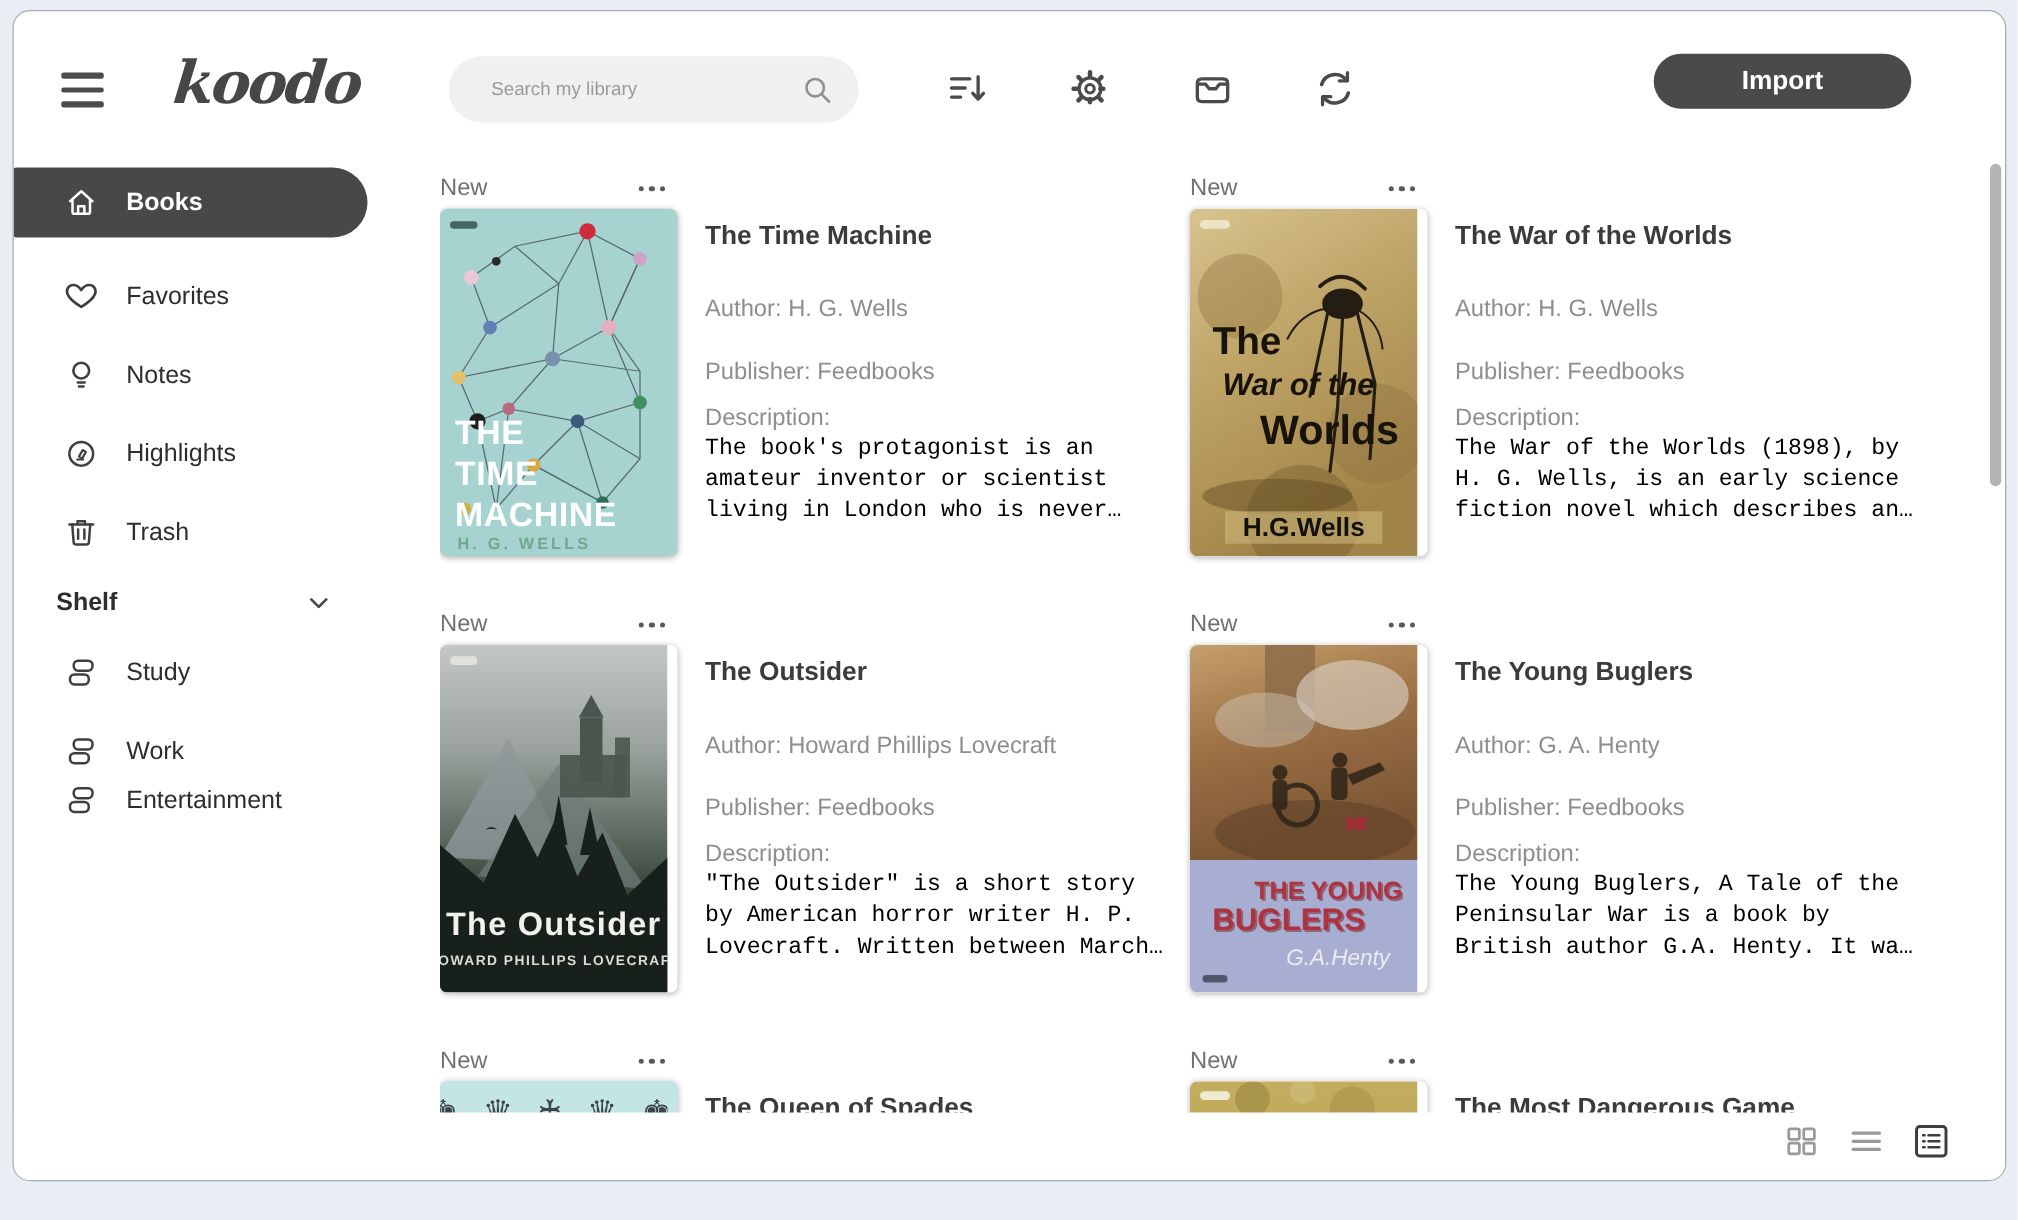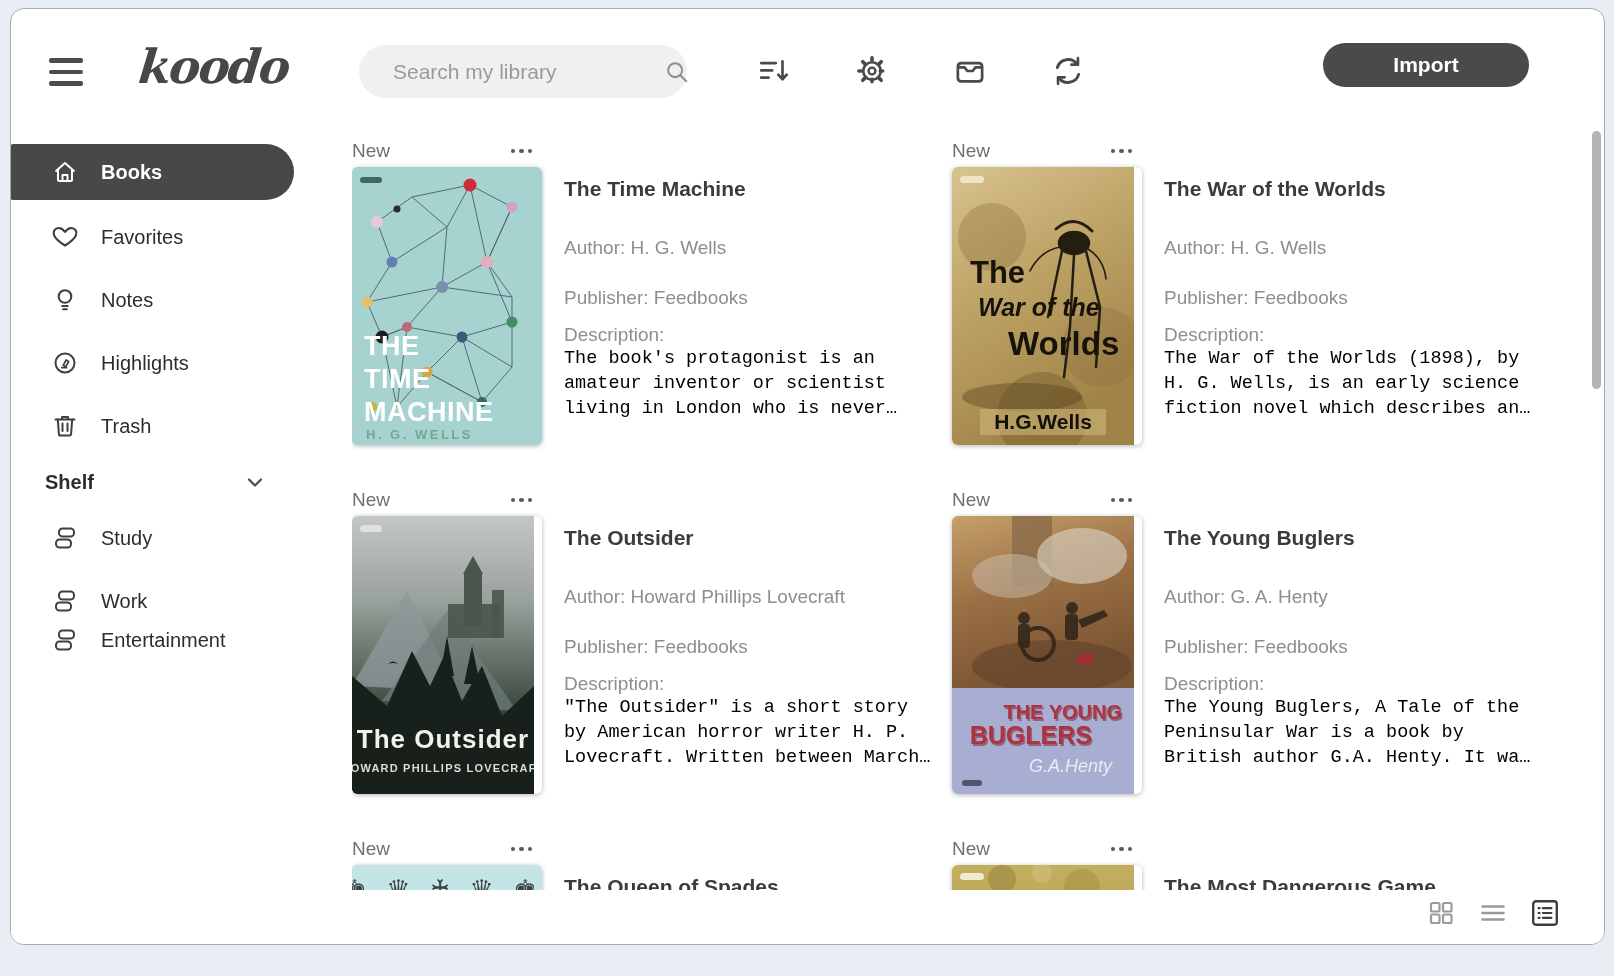--- a/index.html
+++ b/index.html
@@ -23,21 +23,21 @@
     font-family:"DejaVu Serif", serif; font-style:italic; font-weight:bold;
     font-size:47px; color:#474747; letter-spacing:-2px; transform:skewX(-6deg);
   }
   .searchbox {
     position:absolute; left:348px; top:36px; width:328px; height:53px;
     background:#f0f0f0; border-radius:27px; display:flex; align-items:center;
   }
   .searchbox input {
     flex:1; border:none; background:transparent; outline:none;
     font-family:"Liberation Sans", sans-serif;
-    font-size:21px; color:#555; padding-left:34px;
+    font-size:15px; color:#555; padding-left:34px;
   }
   .searchbox input::placeholder { color:#9a9a9a; }
   .searchbox .s-icon { margin-right:20px; }
   .topicons { position:absolute; left:745px; top:44px; display:flex; gap:62px; }
   .iconbtn { width:36px; height:36px; display:flex; align-items:center; justify-content:center; cursor:pointer; }
   .import-btn {
     position:absolute; left:1312px; top:34px; width:206px; height:44px;
     background:#4a4a4a; border-radius:32px; color:#fff; font-size:21px; font-weight:bold;
     display:flex; align-items:center; justify-content:center; cursor:pointer;
   }
@@ -140,21 +140,21 @@
         <path d="M22.2 3.4v5.4h-5.4" stroke-width="2.2" stroke-linejoin="round"></path>
         <path d="M5.8 24.6v-5.4h5.4" stroke-width="2.2" stroke-linejoin="round"></path>
       </svg>
     </div>
   </div>
 
   <div class="import-btn">Import</div>
 
   <div class="sidebar">
 
-    <div class="side-item active" style="top:15px">
+    <div class="side-item active" style="top:5px">
       <span class="s-ic">
         <svg width="28" height="28" viewBox="0 0 28 28" fill="none" stroke="#fff" stroke-width="2" stroke-linejoin="round">
           <path d="M4.5 13.5L14 5l9.5 8.5"></path>
           <path d="M7 11.3V21.5q0 1.5 1.5 1.5h11q1.5 0 1.5-1.5V11.3"></path>
           <path d="M11.5 23v-6h5v6"></path>
         </svg>
       </span>
       <span class="s-lb">Books</span>
     </div>
 

